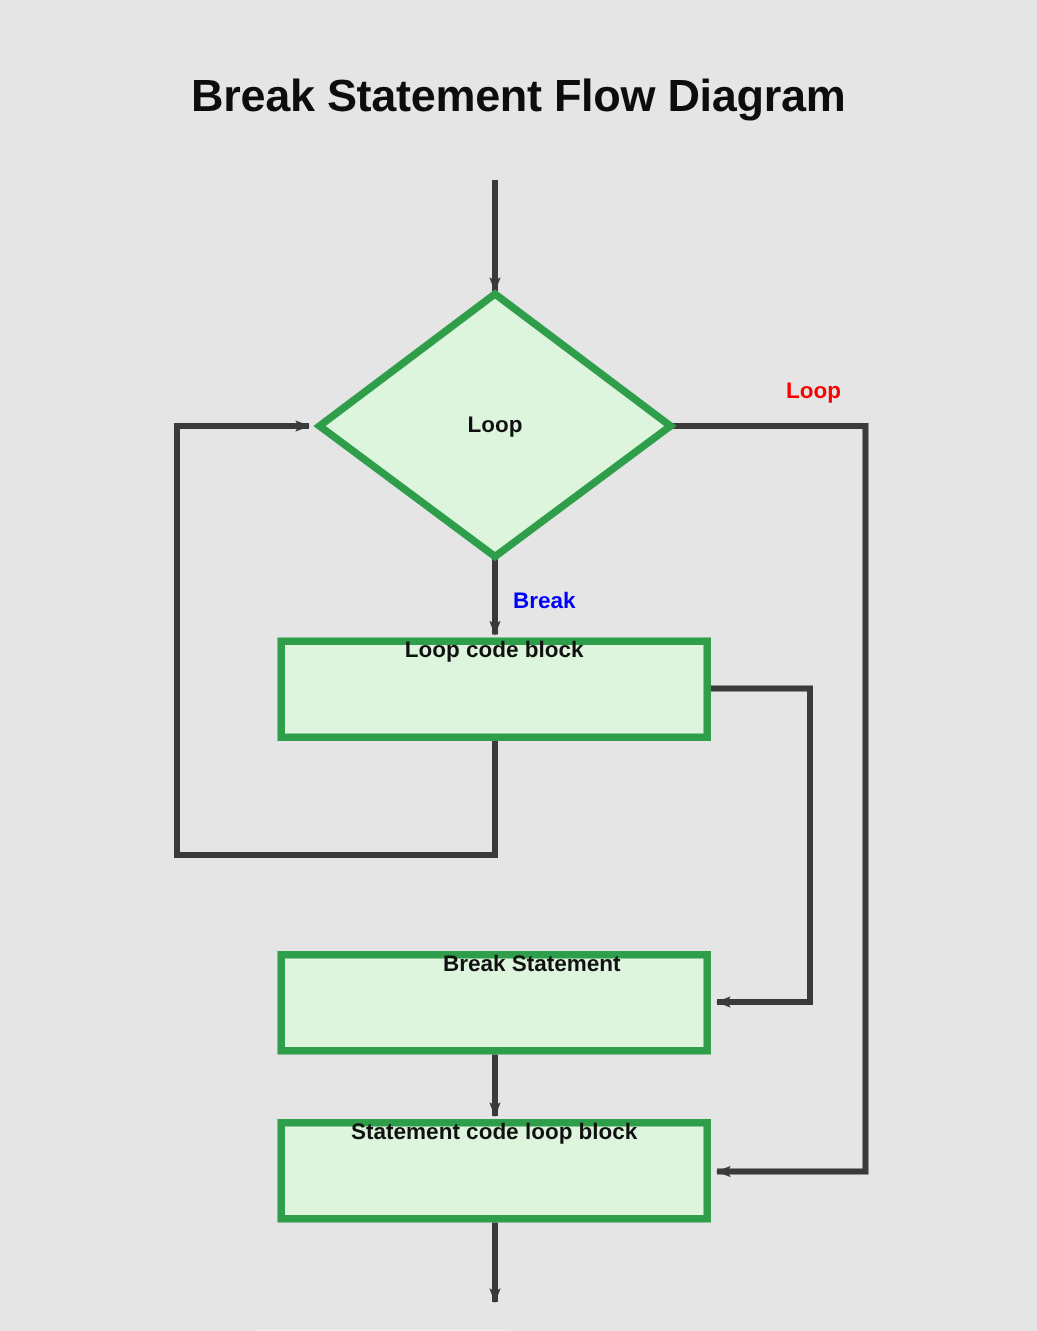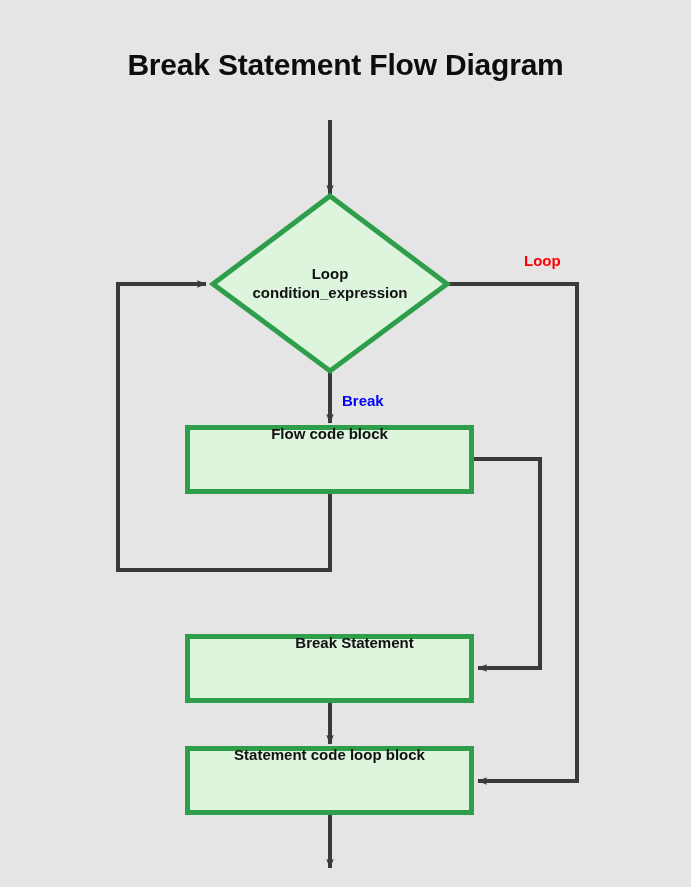--- a/index.html
+++ b/index.html
@@ -107,24 +107,23 @@
 
     <rect x="187.5" y="427.5" width="284" height="64" fill="#ddf4dd" stroke="#2e9e4a" stroke-width="5"></rect>
 
     <rect x="187.5" y="636.5" width="284" height="64" fill="#ddf4dd" stroke="#2e9e4a" stroke-width="5"></rect>
 
     <rect x="187.5" y="748.5" width="284" height="64" fill="#ddf4dd" stroke="#2e9e4a" stroke-width="5"></rect>
   </svg>
 
   <div class="node-label" style="left:211px; top:244px; width:238px; height:80px; flex-direction:column;">
     <span>Loop</span>
-    <span>condition_expression</span>
   </div>
 
-  <div class="node-label" style="left:185px; top:425px; width:289px; height:69px;">Flow code block</div>
+  <div class="node-label" style="left:185px; top:425px; width:289px; height:69px;">Loop code block</div>
 
   <div class="node-label" style="left:185px; top:634px; width:339px; height:69px;">Break Statement</div>
 
   <div class="node-label" style="left:185px; top:746px; width:289px; height:69px;">Statement code loop block</div>
 
   <div class="edge-label label-true" style="left:342px; top:392px;">Break</div>
 
   <div class="edge-label label-false" style="left:524px; top:252px;">Loop</div>
 
 </div>

